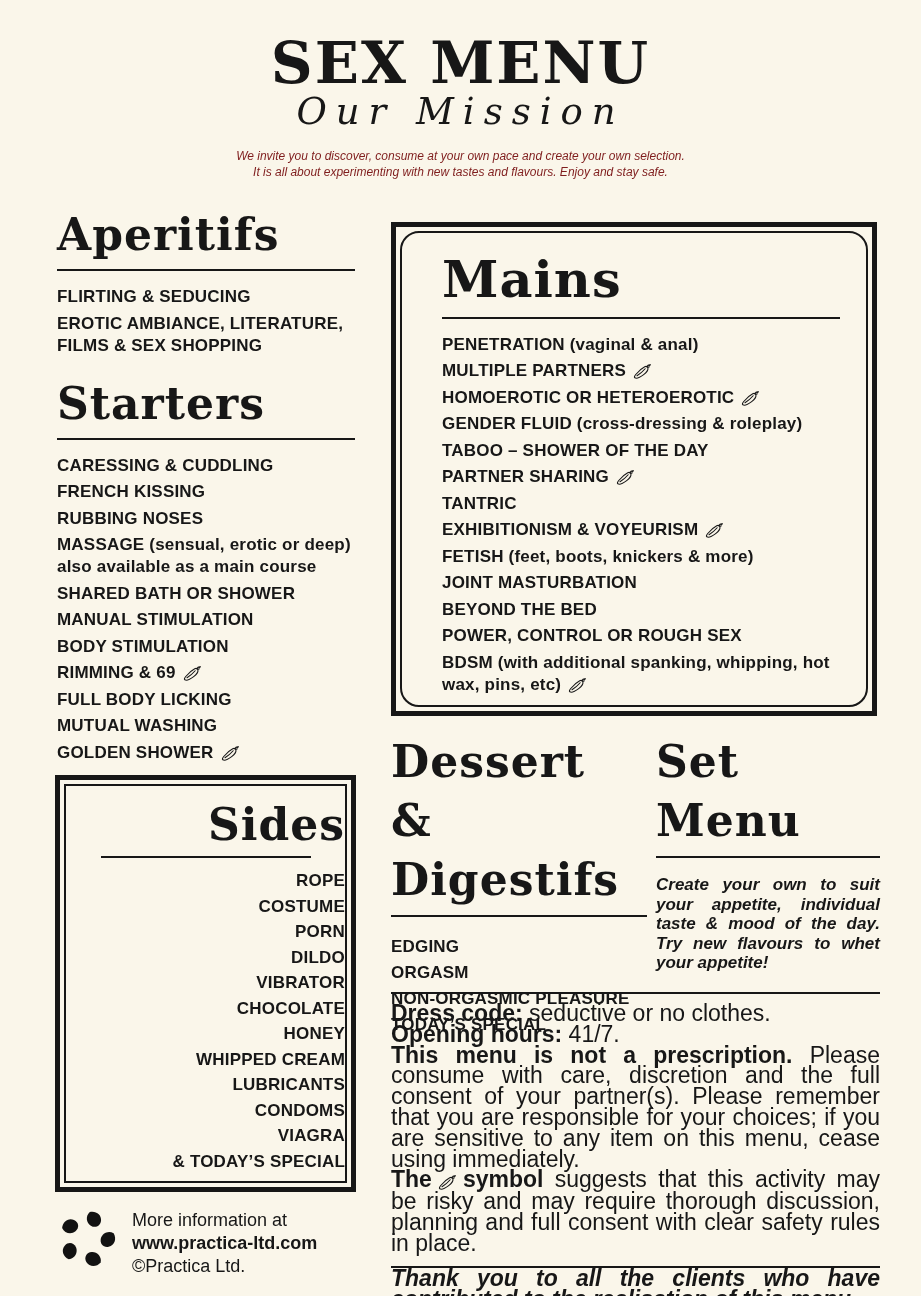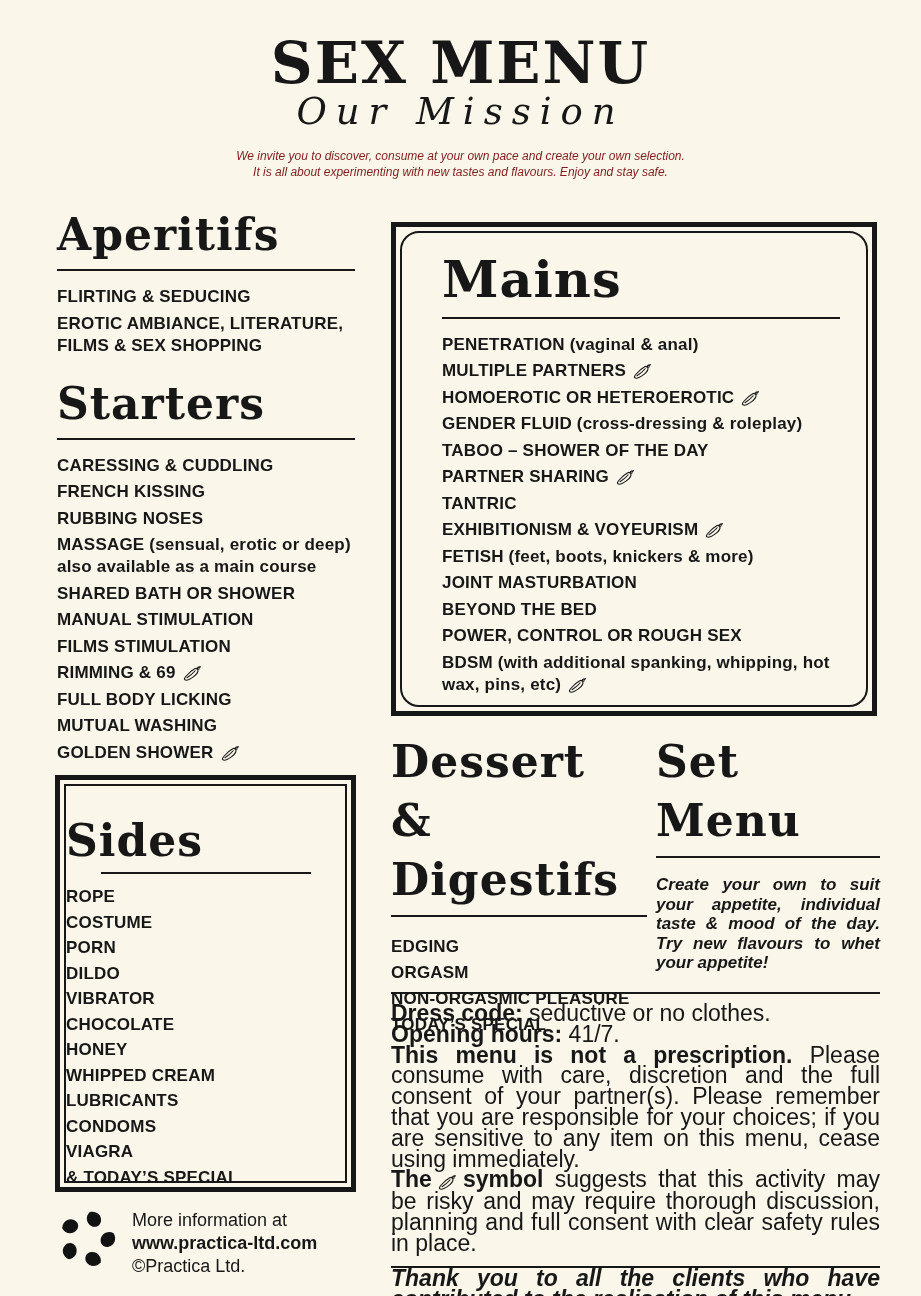--- a/index.html
+++ b/index.html
@@ -44,21 +44,21 @@
   .starters-block{margin-top:24px;}
   
   .boxed{border:5px solid #171717;padding:4px;box-sizing:border-box;position:absolute;}
   .boxed .inner{border:2px solid #171717;height:100%;box-sizing:border-box;}
   .mains-box{left:391px;top:222px;width:486px;height:494px;}
   .mains-box .inner{padding:20px 26px 0 40px;border-radius:19px;}
   .mains-box .section-title{font-size:51px;}
   .mains-box .rule{margin-top:10px;}
   .mains-box ul.menu-list{margin-top:15px;}
   .sides-box{left:55px;top:775px;width:301px;height:417px;}
-  .sides-box .inner{text-align:left;padding-top:32px;}
+  .sides-box .inner{text-align:right;padding-top:16px;}
   .sides-box .section-title{font-size:44px;}
   .sides-box .rule{width:210px;margin:8px auto 0;}
   .sides-box ul.menu-list{margin-top:10px;line-height:25.5px;}
   .sides-box ul.menu-list li{margin-bottom:0;}
   
   .dessert{position:absolute;left:391px;top:732px;width:256px;}
   .setmenu{position:absolute;left:656px;top:732px;width:224px;}
   .dessert .section-title,.setmenu .section-title{font-size:44px;line-height:59px;}
   .dessert .rule,.setmenu .rule{margin-top:6px;}
   .dessert ul.menu-list{margin-top:17px;line-height:26px;}
@@ -109,21 +109,21 @@
     <div class="starters-block">
       <h2 class="section-title">Starters</h2>
       <div class="rule"></div>
       <ul class="menu-list">
           <li><span>CARESSING &amp; CUDDLING</span></li>
           <li><span>FRENCH KISSING</span></li>
           <li><span>RUBBING NOSES</span></li>
           <li><span>MASSAGE (sensual, erotic or deep) also available as a main course</span></li>
           <li><span>SHARED BATH OR SHOWER</span></li>
           <li><span>MANUAL STIMULATION</span></li>
-          <li><span>FILMS STIMULATION</span></li>
+          <li><span>BODY STIMULATION</span></li>
           <li><span>RIMMING &amp; 69</span><svg class="chili" width="20" height="19" viewBox="0 0 24 22" fill="none" stroke="#171717" stroke-width="1.3" stroke-linecap="round" stroke-linejoin="round">
     <path d="M2.2 19.8 C1.1 19.1 1.9 17.5 3.3 15.8 C6.2 12.3 11 8.1 14.1 6.5 C15.9 5.6 17.6 6.3 17.9 8 C18.3 10.2 16.2 13.4 12.8 16 C9.5 18.5 4.3 21 2.2 19.8 Z"></path>
     <path d="M4.8 17.2 C8 15.2 12 12 14.6 8.9"></path>
     <path d="M16.9 7.1 C17 5.1 18.6 3.6 21 4.2 C19.6 4.8 18.9 5.7 18.9 7.4"></path>
   </svg></li>
           <li><span>FULL BODY LICKING</span></li>
           <li><span>MUTUAL WASHING</span></li>
           <li><span>GOLDEN SHOWER</span><svg class="chili" width="20" height="19" viewBox="0 0 24 22" fill="none" stroke="#171717" stroke-width="1.3" stroke-linecap="round" stroke-linejoin="round">
     <path d="M2.2 19.8 C1.1 19.1 1.9 17.5 3.3 15.8 C6.2 12.3 11 8.1 14.1 6.5 C15.9 5.6 17.6 6.3 17.9 8 C18.3 10.2 16.2 13.4 12.8 16 C9.5 18.5 4.3 21 2.2 19.8 Z"></path>
     <path d="M4.8 17.2 C8 15.2 12 12 14.6 8.9"></path>

